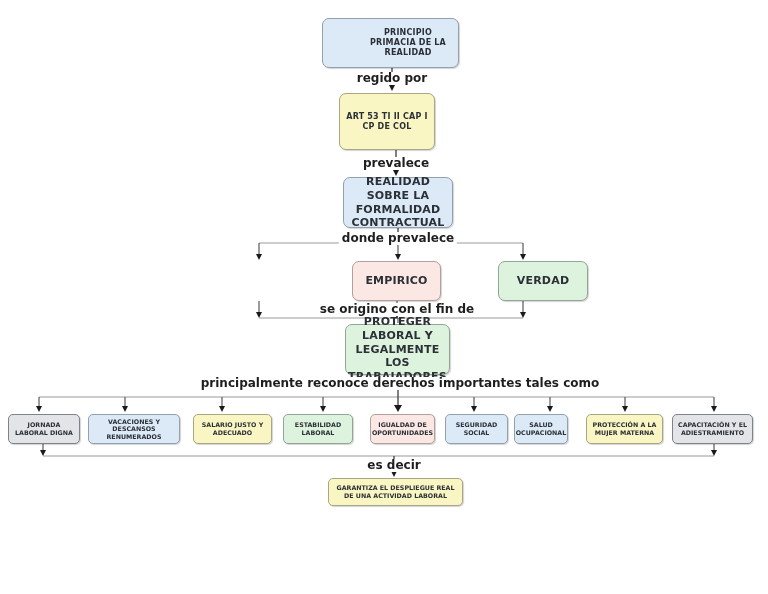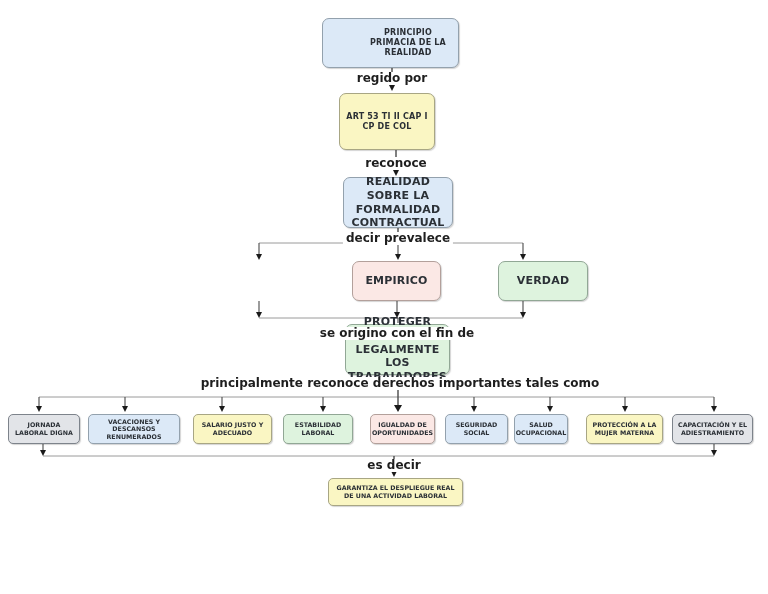--- a/index.html
+++ b/index.html
@@ -40,21 +40,21 @@
   #n-igualdad    {left:370px;top:414px;width:65px; height:30px;}
   #n-seguridad   {left:445px;top:414px;width:63px; height:30px;}
   #n-salud       {left:514px;top:414px;width:54px; height:30px;}
   #n-proteccion  {left:586px;top:414px;width:77px; height:30px;}
   #n-capacitacion{left:672px;top:414px;width:81px; height:30px;}
   #n-garantiza   {left:328px;top:478px;width:135px;height:28px;}
   
   #l-regido    {left:392px;top:72px;}
   #l-establece {left:396px;top:157px;}
   #l-donde     {left:398px;top:232px;}
-  #l-origino   {left:397px;top:303px;margin-top:24px;}
+  #l-origino   {left:397px;top:303px;}
   #l-principal {left:400px;top:377px;}
   #l-esdecir   {left:394px;top:459px;text-align:center;}
 </style>
 </head>
 <body>
 
 <div class="canvas">
 
   <svg class="connectors" width="768" height="594" viewBox="0 0 768 594">
 
@@ -145,23 +145,23 @@
   <div class="node sz-sm" id="n-salud" style="background: rgb(220, 233, 247); border-color: rgb(147, 161, 173);">SALUD OCUPACIONAL</div>
 
   <div class="node sz-sm" id="n-proteccion" style="background: rgb(250, 246, 195); border-color: rgb(168, 166, 132);">PROTECCIÓN A LA MUJER MATERNA</div>
 
   <div class="node sz-sm" id="n-capacitacion" style="background: rgb(226, 228, 232); border-color: rgb(125, 131, 139);">CAPACITACIÓN Y EL ADIESTRAMIENTO</div>
 
   <div class="node sz-sm" id="n-garantiza" style="background: rgb(250, 246, 195); border-color: rgb(168, 166, 132);">GARANTIZA EL DESPLIEGUE REAL DE UNA ACTIVIDAD LABORAL</div>
 
   <div class="elabel" id="l-regido">regido por</div>
 
-  <div class="elabel" id="l-establece">reconoce</div>
+  <div class="elabel" id="l-establece">prevalece</div>
 
-  <div class="elabel" id="l-donde">decir prevalece</div>
+  <div class="elabel" id="l-donde">donde prevalece</div>
 
   <div class="elabel" id="l-origino">se origino con el fin de</div>
 
   <div class="elabel" id="l-principal">principalmente reconoce derechos importantes tales como</div>
 
   <div class="elabel" id="l-esdecir">es decir</div>
 
 </div>
 
 </body></html>

